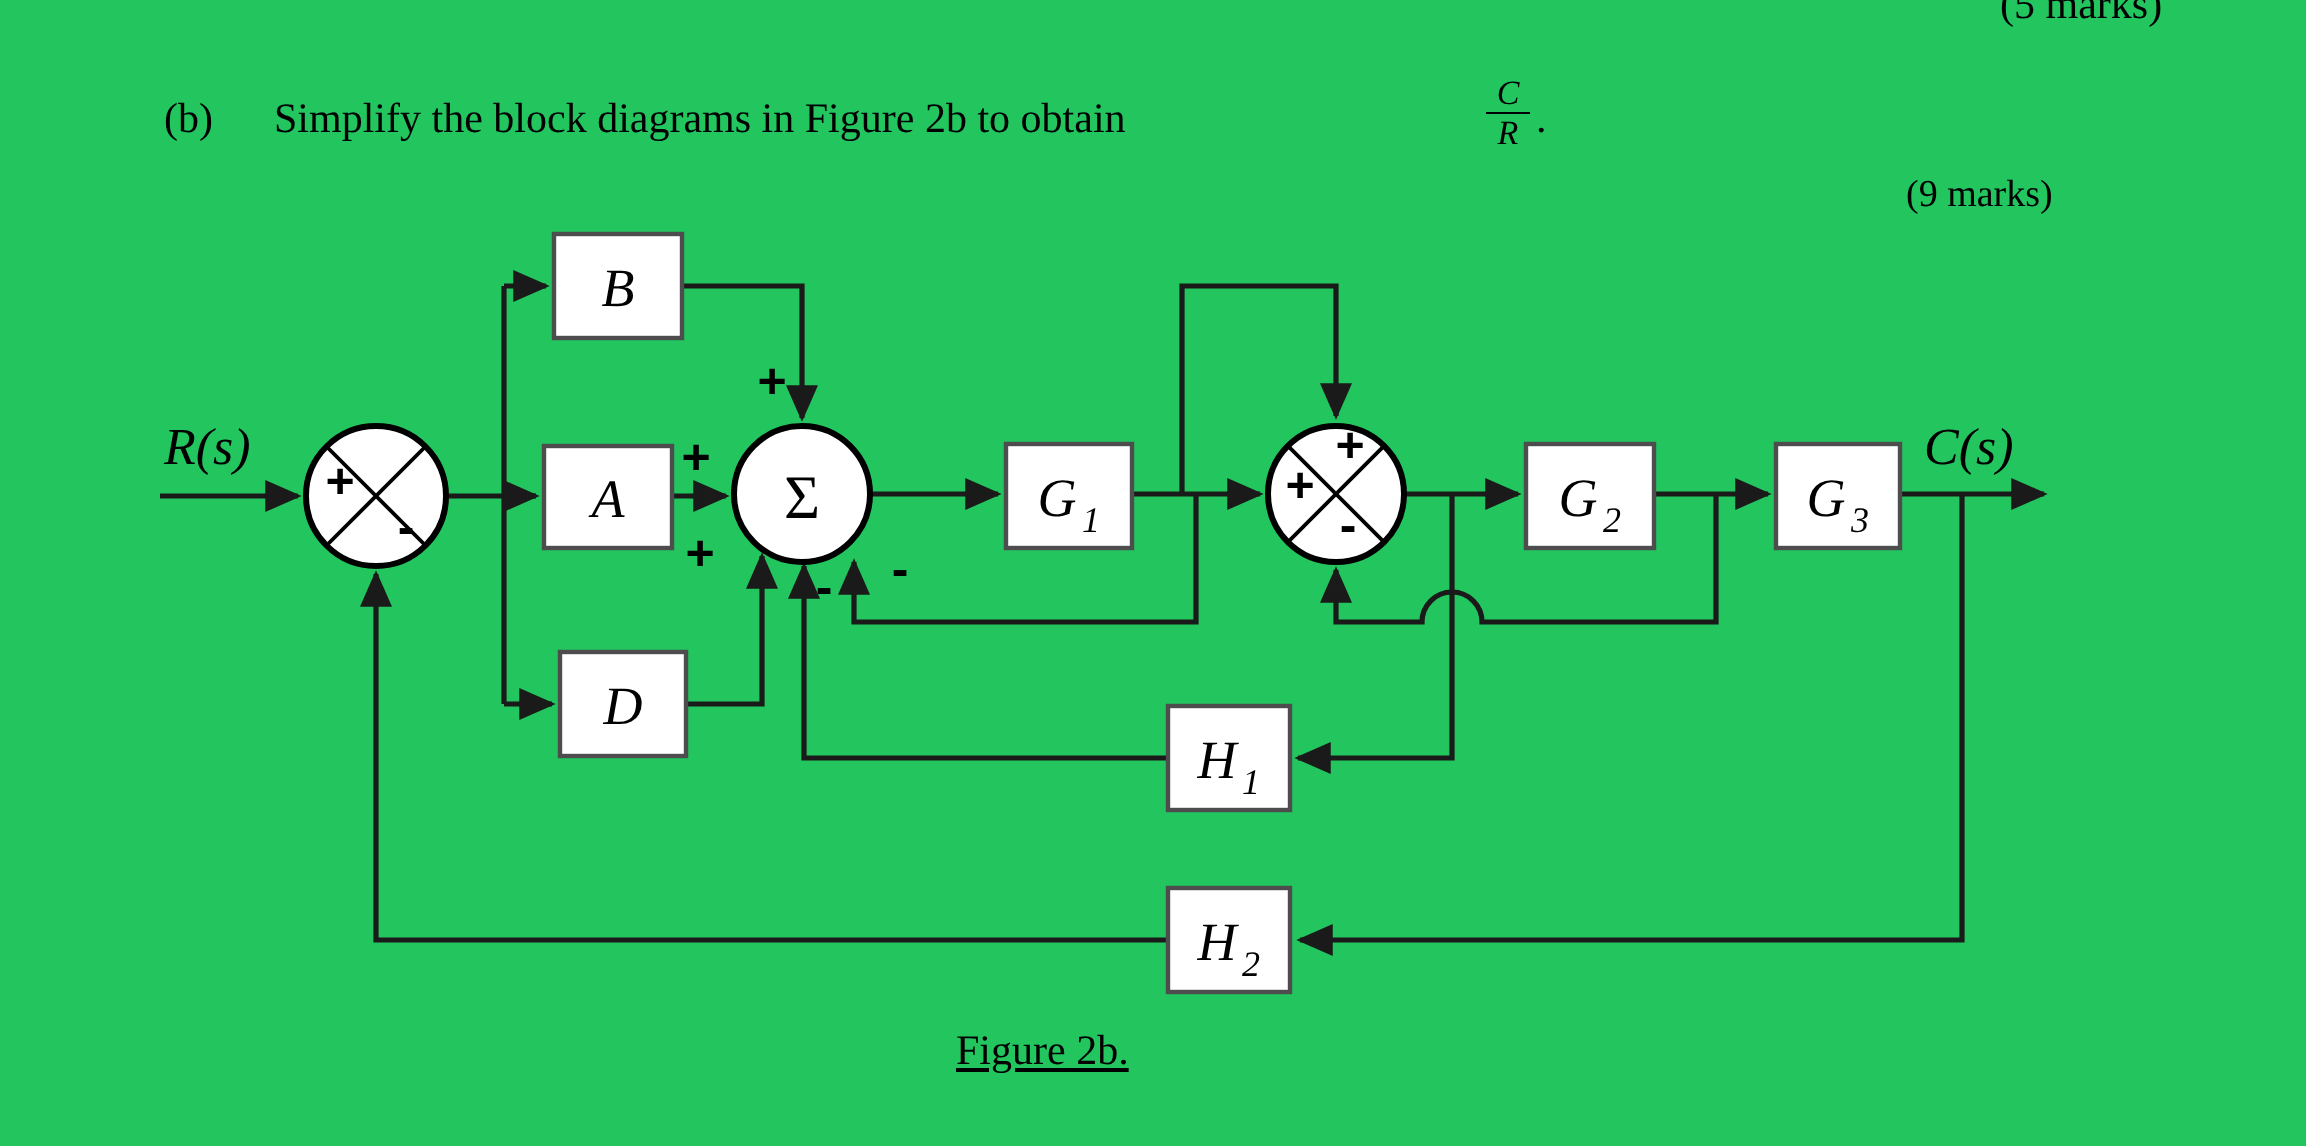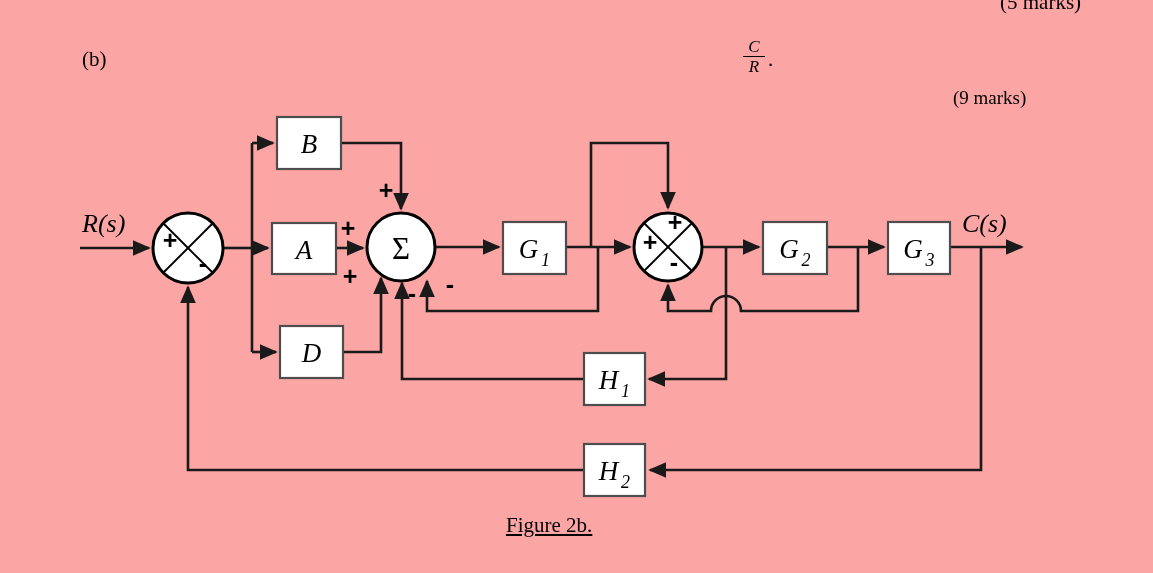--- a/index.html
+++ b/index.html
@@ -10,21 +10,21 @@
   }
   body {
     font-family: "Liberation Serif", "DejaVu Serif", serif;
     color: #000000;
   }
   #page {
     position: relative;
     width: 1153px;
     height: 573px;
     overflow: hidden;
-    background: #fca5a5;
+    background: #22c55e;
   }
   .txt {
     position: absolute;
     white-space: nowrap;
     line-height: 1.05;
   }
   
   #prev-marks {
     left: 1000px;
     top: -9px;
@@ -61,21 +61,21 @@
     top: 48px;
     font-size: 21px;
   }
   #marks {
     left: 953px;
     top: 88px;
     font-size: 19px;
   }
   
   #caption {
-    left: 506px;
+    left: 478px;
     top: 514px;
     font-size: 21px;
     text-decoration: underline;
   }
   
   #diagram {
     position: absolute;
     left: 0;
     top: 0;
   }
@@ -105,20 +105,21 @@
 </style>
 </head>
 <body>
 
 <div id="page">
 
   <div class="txt" id="prev-marks">(5 marks)</div>
 
   <div class="txt" id="q-label">(b)</div>
 
+  <div class="txt" id="q-text">Simplify the block diagrams in Figure 2b to obtain</div>
 
   <div id="q-frac">
     <span class="num">C</span>
     <span class="bar"></span>
     <span class="den">R</span>
   </div>
 
   <div class="txt" id="q-period">.</div>
 
   <div class="txt" id="marks">(9 marks)</div>

